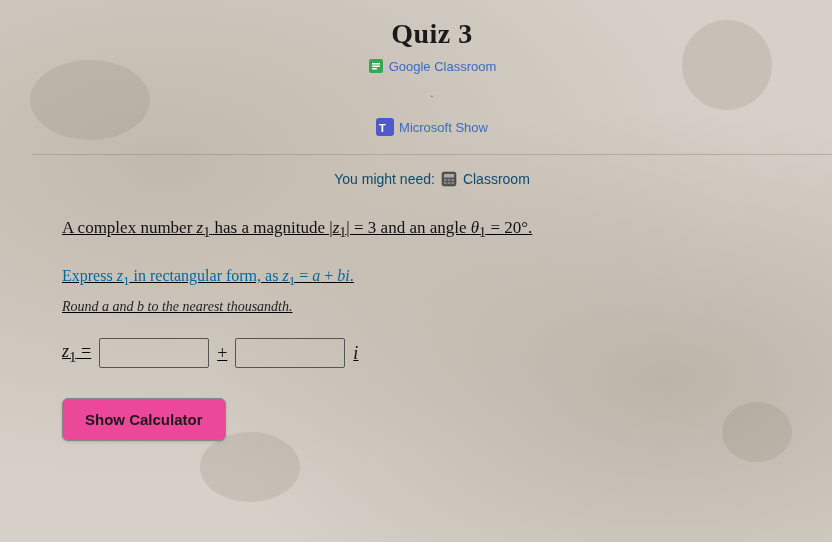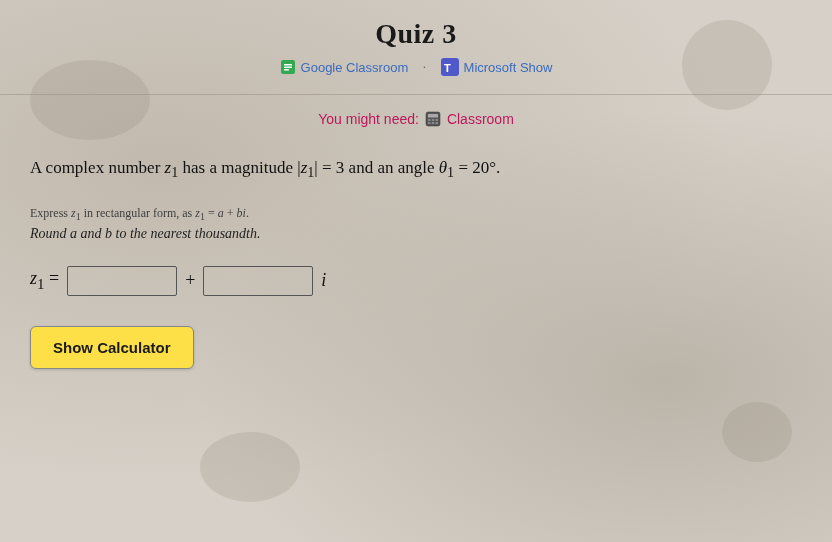--- a/index.html
+++ b/index.html
@@ -21,36 +21,38 @@
     }
 
     .page-container {
       width: 832px;
       height: 542px;
       display: flex;
       flex-direction: column;
       align-items: center;
       padding-top: 18px;
       position: relative;
+      padding-left: 32px;
     }
 
     .title {
       font-size: 28px;
       font-weight: bold;
       color: #1a1a1a;
       font-family: 'Georgia', serif;
       margin-bottom: 8px;
       letter-spacing: 0.5px;
     }
 
     .share-bar {
       display: flex;
       align-items: center;
       gap: 14px;
       margin-bottom: 18px;
+      flex-direction: column;
     }
 
     .share-item {
       display: flex;
       align-items: center;
       gap: 5px;
       font-size: 13px;
       color: #3a6bbf;
       cursor: pointer;
       font-family: Arial, sans-serif;
@@ -79,52 +81,54 @@
 
     .divider {
       width: 100%;
       height: 1px;
       background: rgba(150,140,125,0.5);
       margin-bottom: 16px;
     }
 
     .calculator-hint {
       font-size: 14px;
-      color: #be185d;
+      color: #0c4a6e;
       margin-bottom: 28px;
       display: flex;
       align-items: center;
       gap: 6px;
       font-family: Arial, sans-serif;
     }
 
     .calc-icon {
       display: inline-flex;
       align-items: center;
       justify-content: center;
       font-size: 15px;
     }
 
     .content-area {
       width: 100%;
       padding: 0 30px;
+      text-decoration: underline;
     }
 
     .problem-statement {
       font-size: 17px;
       color: #111;
       font-family: 'Georgia', serif;
       margin-bottom: 20px;
       line-height: 1.5;
     }
 
     .instruction {
-      font-size: 12px;
-      color: #404040;
-      font-family: 'Georgia', serif;
+      font-size: 16px;
+      color: #0369a1;
+      font-family: 'Georgia', serif;
+      margin-bottom: 6px;
       line-height: 1.5;
     }
 
     .sub-instruction {
       font-size: 14px;
       color: #222;
       font-family: 'Georgia', serif;
       font-style: italic;
       margin-bottom: 22px;
       line-height: 1.4;
@@ -149,21 +153,21 @@
       font-size: 16px;
       padding: 2px 6px;
       border-radius: 2px;
     }
 
     .show-calc-btn {
       display: inline-flex;
       align-items: center;
       justify-content: center;
       padding: 12px 22px;
-      background: #fde047;
+      background: #ec4899;
       border: 1.5px solid #888;
       border-radius: 6px;
       font-size: 15px;
       font-weight: bold;
       color: #1a1a1a;
       font-family: Arial, sans-serif;
       cursor: pointer;
       box-shadow: 0 1px 3px rgba(0,0,0,0.15);
     }
 

